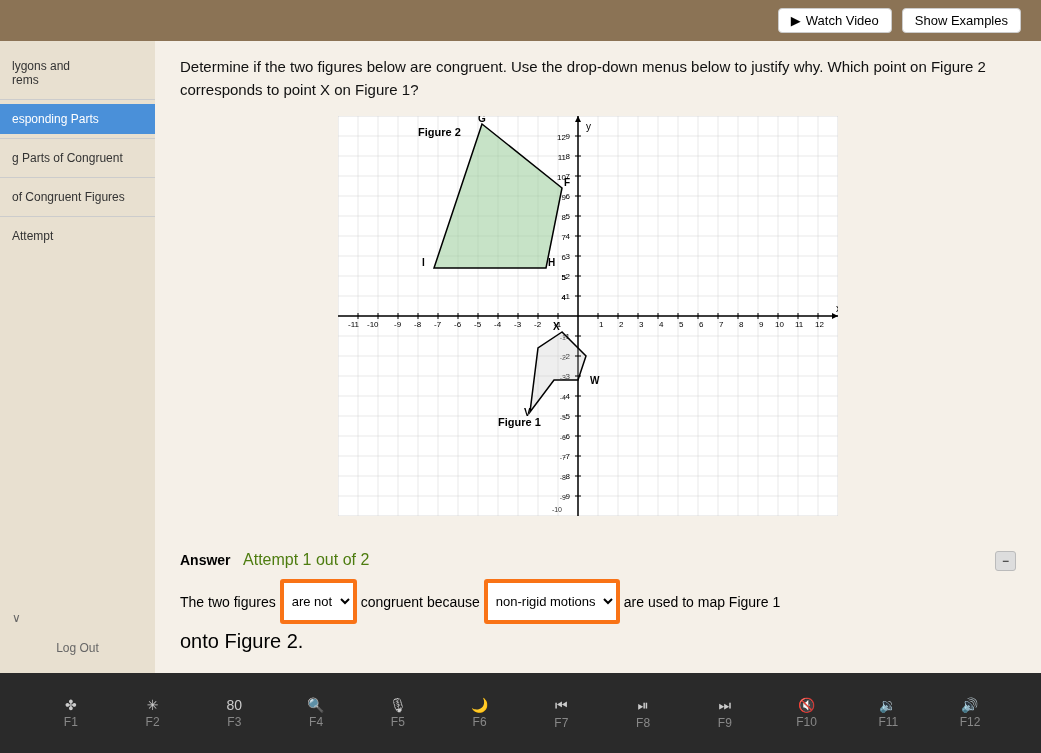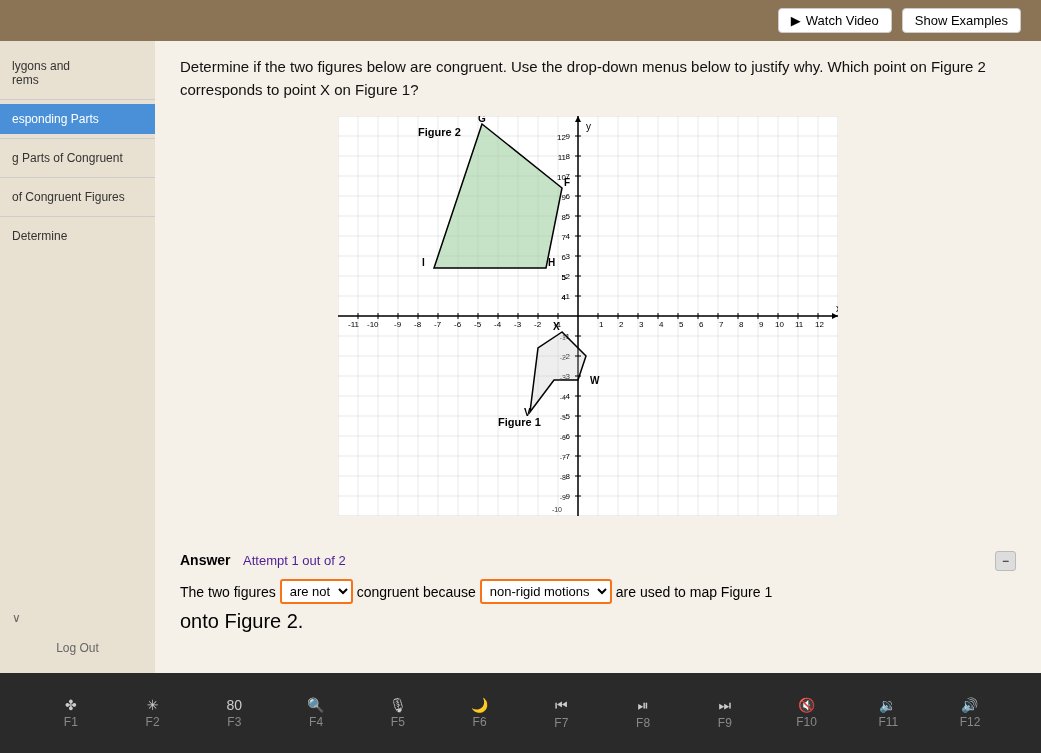--- a/index.html
+++ b/index.html
@@ -94,40 +94,40 @@
     .answer-section {
       margin-top: 10px;
     }
     .answer-label {
       font-size: 14px;
       font-weight: bold;
       display: inline;
       margin-top: 48px;
     }
     .attempt-text {
-      font-size: 13px;
-      color: #4c1d95;
+      font-size: 16px;
+      color: #4d7c0f;
       margin-left: 8px;
     }
     .answer-row {
       margin-top: 10px;
       display: flex;
       align-items: center;
       flex-wrap: wrap;
       gap: 4px;
       font-size: 14px;
     }
     .answer-row2 {
       margin-top: 6px;
       font-size: 20px;
     }
     select.dropdown {
       font-size: 13px;
-      padding: 2px 4px;
-      border: 2px solid #f97316;
+      padding: 10px 4px;
+      border: 4px solid #f97316;
       border-radius: 3px;
       background: white;
       cursor: pointer;
     }
     .minus-btn {
       float: right;
       background: #ddd;
       border: 1px solid #bbb;
       border-radius: 3px;
       padding: 2px 6px;
@@ -189,21 +189,21 @@
       <div class="sidebar-divider"></div>
       <div class="sidebar-item">
         <span>g Parts of Congruent</span>
       </div>
       <div class="sidebar-divider"></div>
       <div class="sidebar-item">
         <span>of Congruent Figures</span>
       </div>
       <div class="sidebar-divider"></div>
       <div class="sidebar-item">
-        <span>Determine</span>
+        <span>Attempt</span>
       </div>
       <div class="sidebar-spacer"></div>
       <div class="sidebar-item">
         <span style="color:#666;">∨</span>
       </div>
       <div class="logout-btn">
         <span>Log Out</span>
       </div>
     </div>
 

